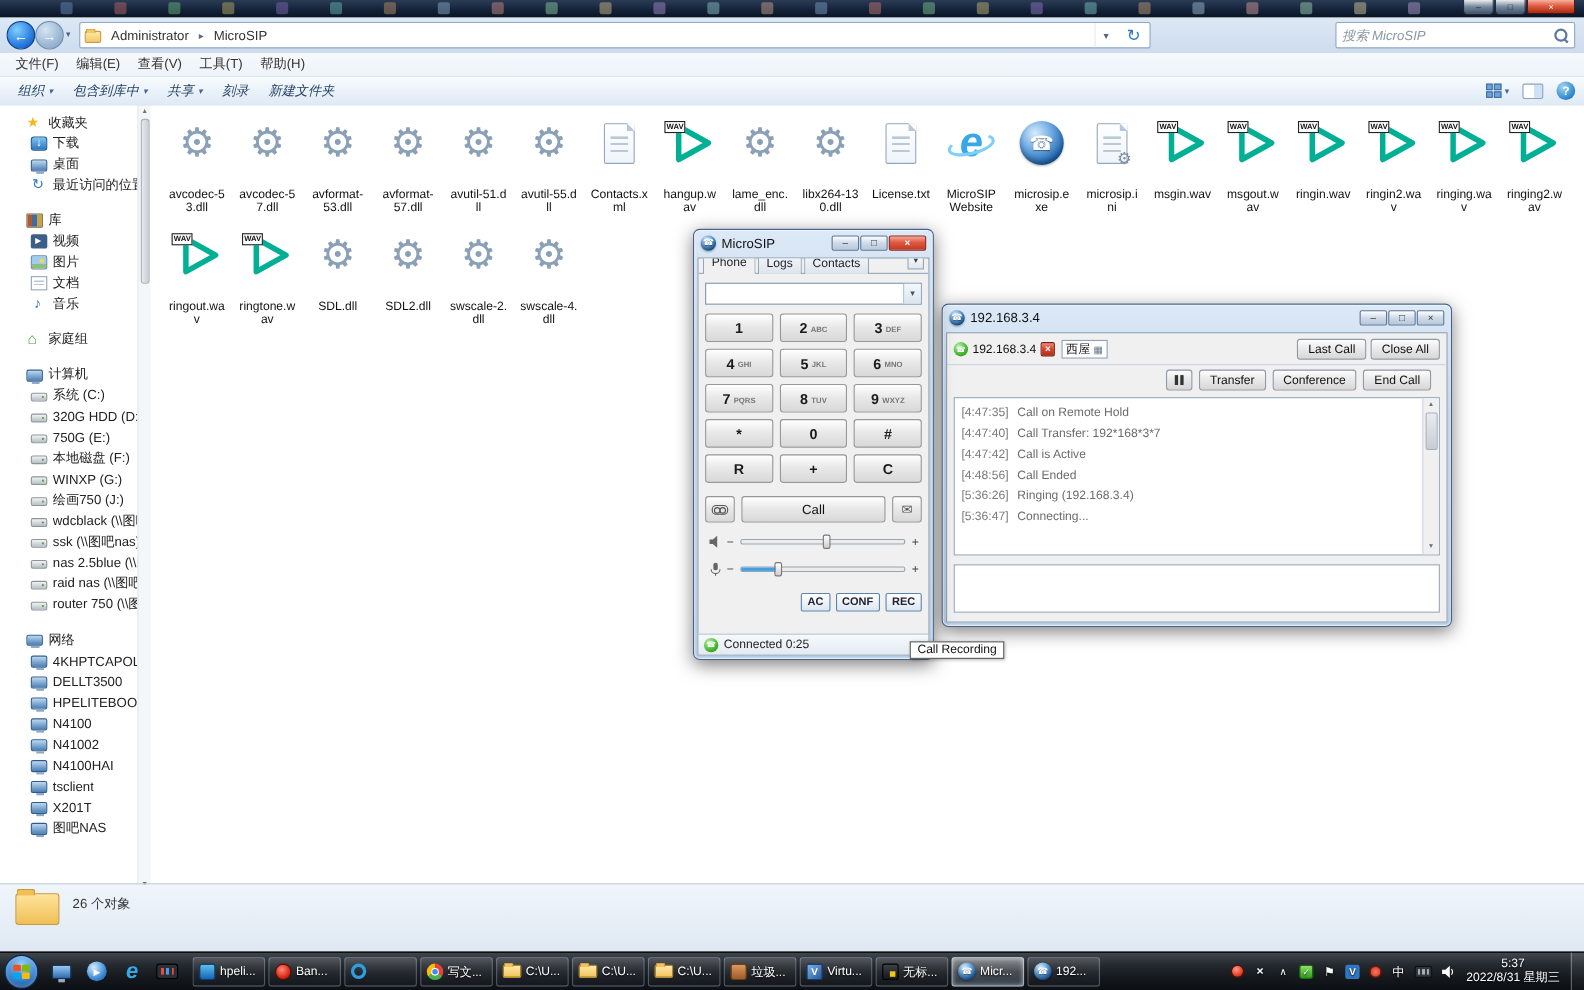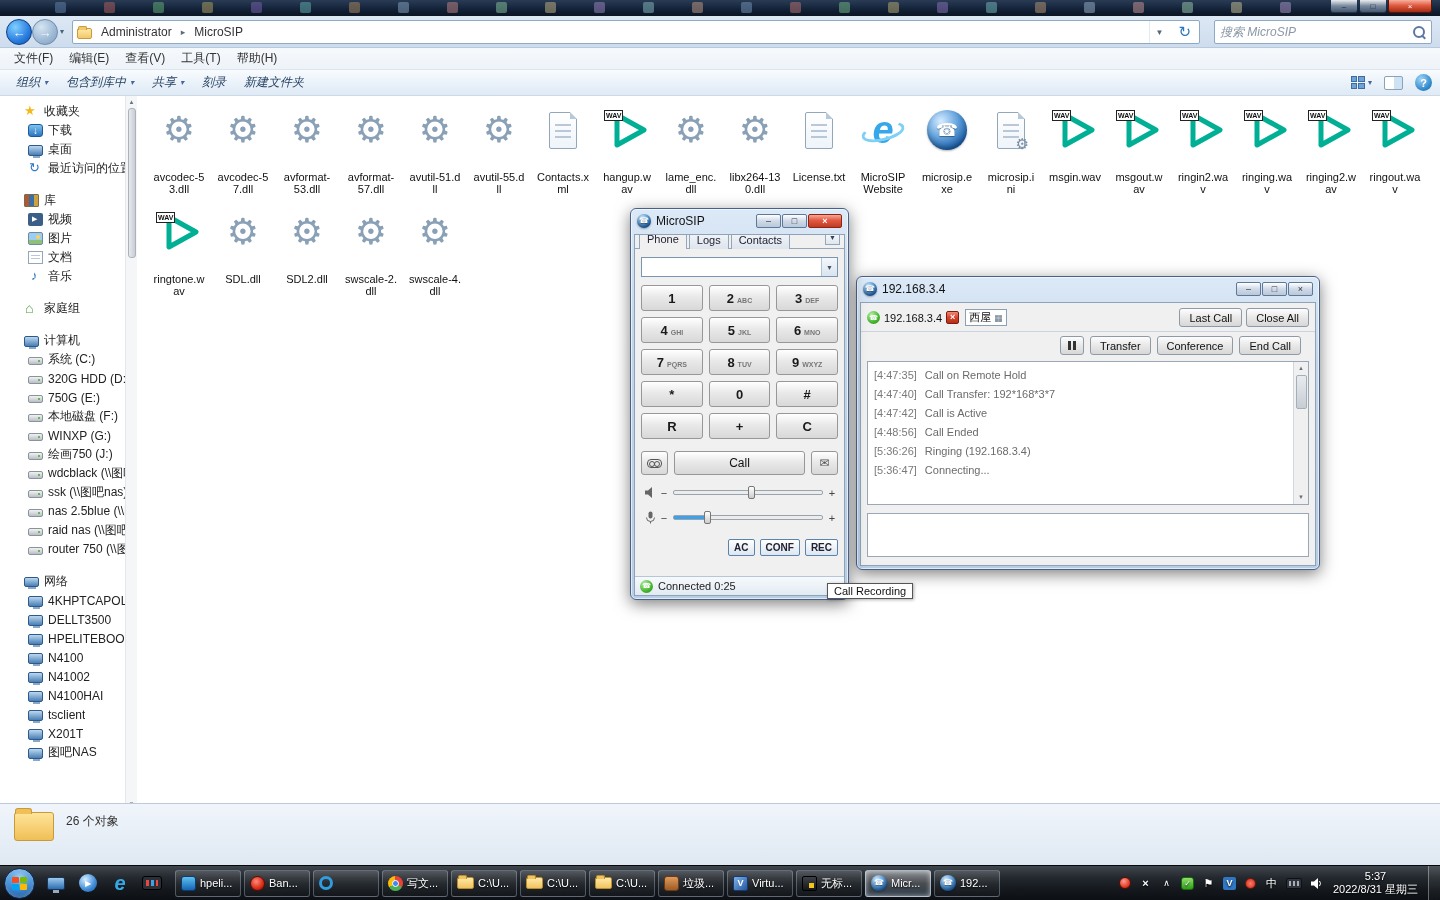--- a/index.html
+++ b/index.html
@@ -17,21 +17,21 @@
     border-radius:0 0 3px 3px; display:grid; place-items:center; font-size:8px; color:#14283c; }
   .capclose { width:44px; background:linear-gradient(#f7b0a0,#e05b40 45%,#a32b12); color:#fff; border-color:#5e1505; }
 
   .addrrow { position:absolute; left:0; top:16px; right:0; height:32px;
     background:linear-gradient(#dde8f4,#cddcee); border-bottom:1px solid #b9c9dc; }
   .navbtn { position:absolute; top:3px; width:26px; height:26px; border-radius:50%;
     display:grid; place-items:center; color:#fff; font-size:13px; font-weight:bold; }
   .back { left:6px; background:radial-gradient(circle at 35% 30%, #7fd0ff, #2a7de0 60%, #0d4fa8); border:1px solid #0b3e85; }
   .fwd  { left:32px; background:radial-gradient(circle at 35% 30%, #d5e5f2, #9db8d4 60%, #7e9cbd); border:1px solid #6e8cab; color:#f2f6fa; }
   .navchev { position:absolute; left:60px; top:11px; font-size:8px; color:#4a617c; }
-  .addrbox { position:absolute; left:72px; top:4px; width:1128px; height:24px; background:#fff;
+  .addrbox { position:absolute; left:72px; top:4px; width:974px; height:24px; background:#fff;
     border:1px solid #8fa8c4; border-radius:2px; display:flex; align-items:center; gap:5px; padding:0 4px; font-size:12px; color:#333; }
   .crumb { padding:2px 4px; }
   .crumbchev { font-size:9px; color:#5a6d80; }
   .addr-dd { margin-left:auto; color:#567; font-size:8px; padding:0 6px; height:100%; display:flex; align-items:center; border-left:1px solid #e2eaf2; }
   .addr-refresh { color:#2b77c0; font-size:15px; padding:0 4px; }
   .searchbox { position:absolute; right:8px; top:4px; width:218px; height:24px; background:#fff;
     border:1px solid #8fa8c4; border-radius:2px; display:flex; align-items:center; padding:0 5px; }
   .searchinput { border:none; outline:none; flex:1; font-style:italic; font-size:12px; color:#333; font-family:"Liberation Sans",sans-serif; background:transparent; min-width:0; }
   .searchinput::placeholder { color:#8a97a5; font-style:italic; }
   .mag { width:14px; height:14px; position:relative; flex:none; }
@@ -676,20 +676,33 @@
         <div class="fcell">
           <div class="ficon">
             <div class="fi-wav">
               <svg width="36" height="38" viewBox="0 0 36 38">
                 <polygon points="5,4 32,19 5,34" fill="#ffffff" stroke="#00af94" stroke-width="5" stroke-linejoin="round"></polygon>
               </svg>
               <span class="wavtag">WAV</span>
             </div>
           </div>
           <div class="flabel">
+            <div>ringin.wav</div>
+          </div>
+        </div>
+        <div class="fcell">
+          <div class="ficon">
+            <div class="fi-wav">
+              <svg width="36" height="38" viewBox="0 0 36 38">
+                <polygon points="5,4 32,19 5,34" fill="#ffffff" stroke="#00af94" stroke-width="5" stroke-linejoin="round"></polygon>
+              </svg>
+              <span class="wavtag">WAV</span>
+            </div>
+          </div>
+          <div class="flabel">
             <div>ringin2.wa</div>
             <div>v</div>
           </div>
         </div>
         <div class="fcell">
           <div class="ficon">
             <div class="fi-wav">
               <svg width="36" height="38" viewBox="0 0 36 38">
                 <polygon points="5,4 32,19 5,34" fill="#ffffff" stroke="#00af94" stroke-width="5" stroke-linejoin="round"></polygon>
               </svg>

